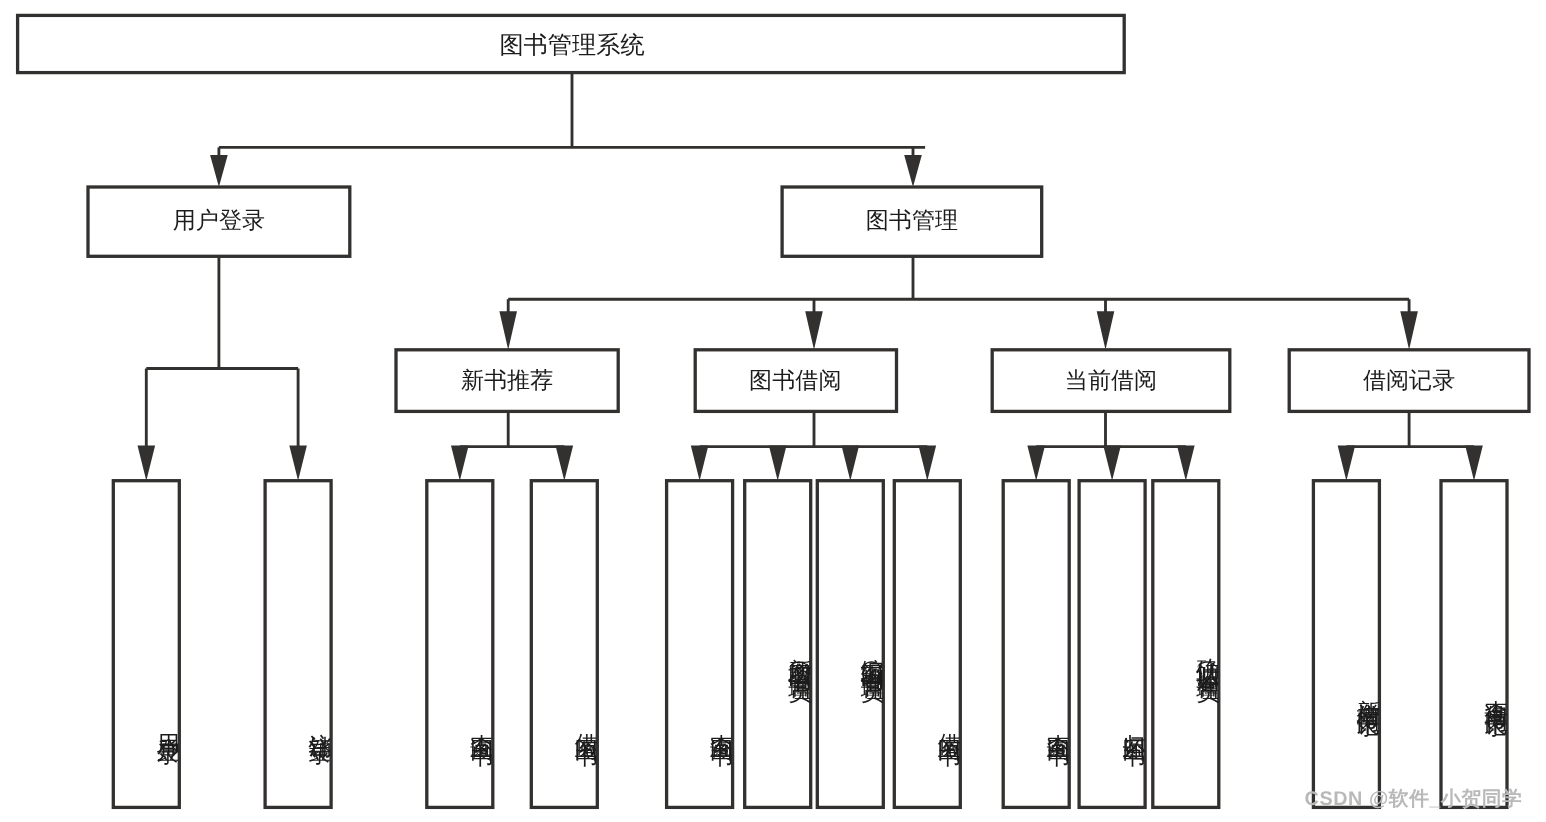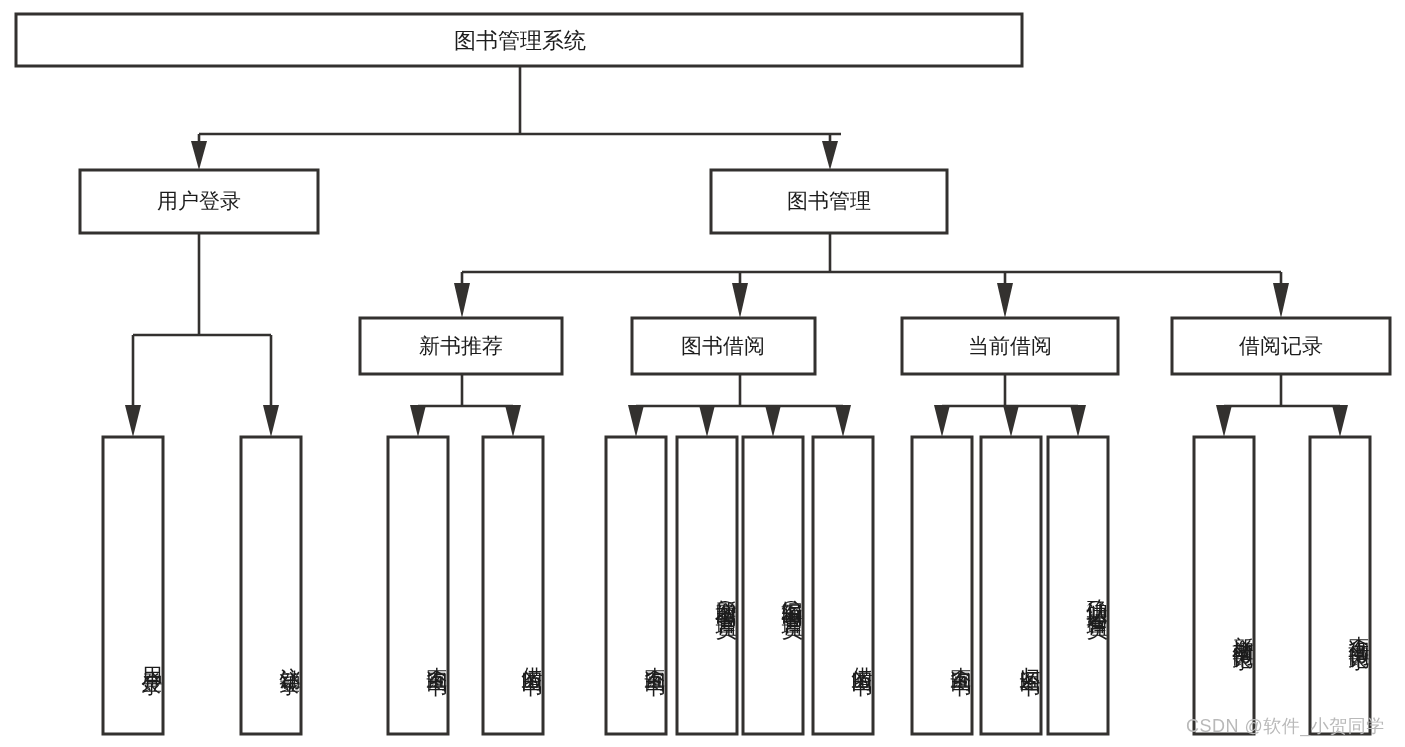--- a/index.html
+++ b/index.html
@@ -75,20 +75,21 @@
   }
   .watermark {
     position: absolute;
     left: 1186px;
     top: 714px;
     font-family: "Liberation Sans", "DejaVu Sans", sans-serif;
     font-size: 18px;
     color: #b9b9b9;
     white-space: nowrap;
     letter-spacing: 0.5px;
+    font-weight: bold;
   }
 </style>
 </head>
 <body>
 
 <div id="diagram-root">
 
   <svg id="flow" viewBox="0 0 1405 747" xmlns="http://www.w3.org/2000/svg">
 
     <g>

